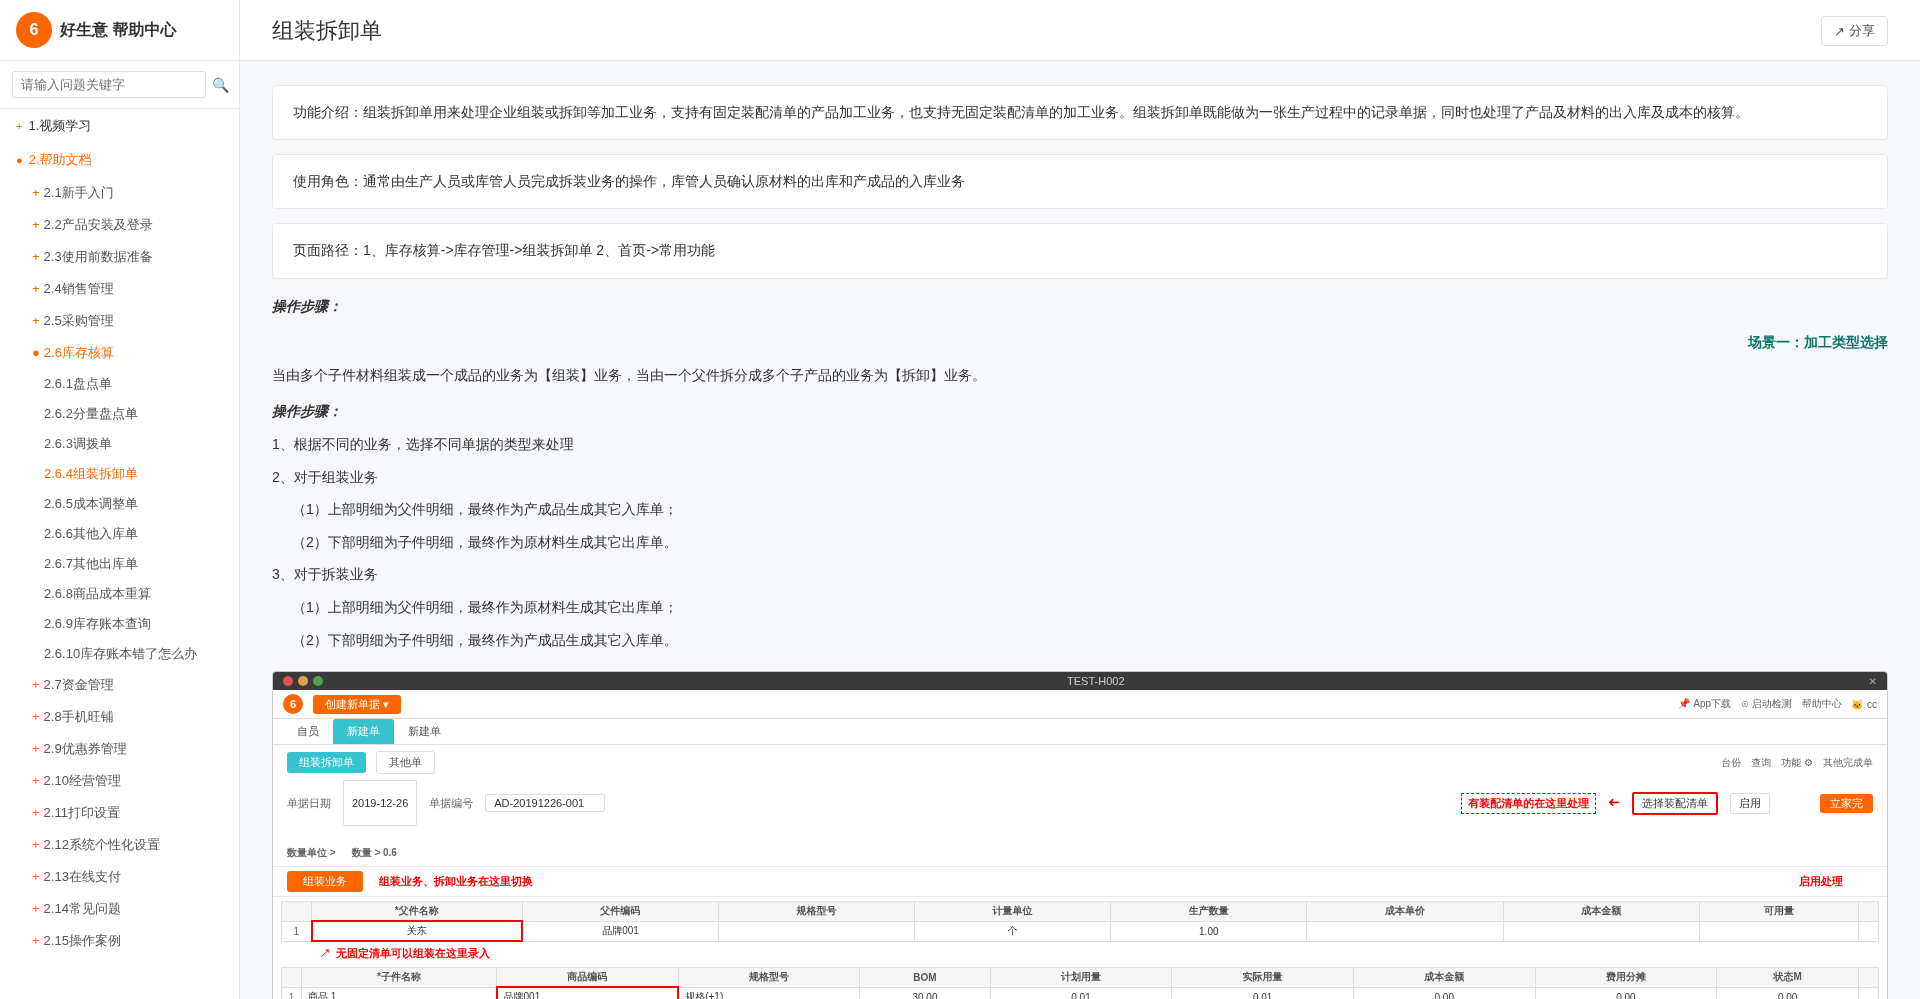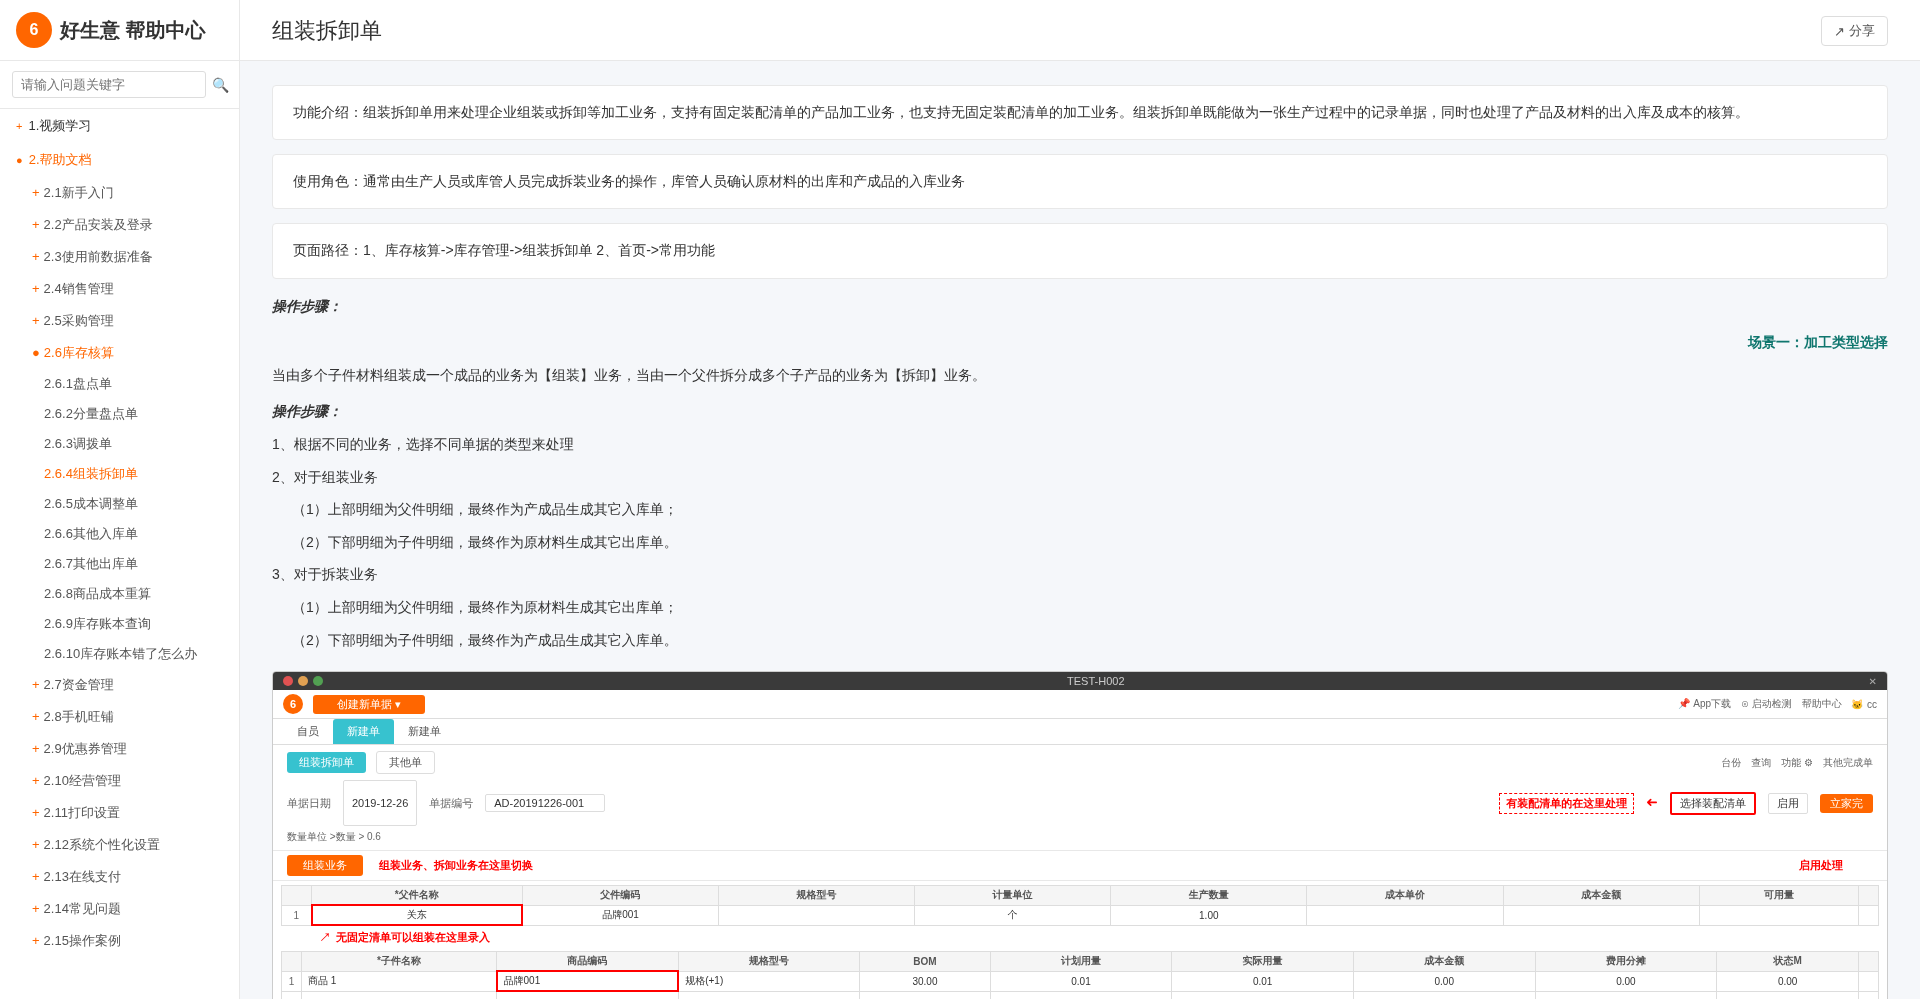--- a/index.html
+++ b/index.html
@@ -2,21 +2,21 @@
 <html><head>
   <meta charset="utf-8">
   <style>
     * { box-sizing: border-box; margin: 0; padding: 0; }
     body { font-family: "Microsoft YaHei", "PingFang SC", Arial, sans-serif; font-size: 14px; color: #333; background: #f5f5f5; display: flex; height: 100vh; overflow: hidden; }
 
     
     .sidebar { width: 240px; background: #fff; border-right: 1px solid #e8e8e8; display: flex; flex-direction: column; flex-shrink: 0; overflow-y: auto; }
     .sidebar-header { padding: 12px 16px; border-bottom: 1px solid #e8e8e8; display: flex; align-items: center; gap: 8px; }
     .logo-circle { width: 36px; height: 36px; background: #f60; border-radius: 50%; display: flex; align-items: center; justify-content: center; color: #fff; font-weight: bold; font-size: 16px; flex-shrink: 0; }
-    .logo-text { font-size: 20px; font-weight: bold; color: #333; }
+    .logo-text { font-size: 16px; font-weight: bold; color: #333; }
     .search-box { padding: 10px 12px; border-bottom: 1px solid #e8e8e8; display: flex; align-items: center; gap: 6px; }
     .search-input { flex: 1; border: 1px solid #ddd; border-radius: 3px; padding: 5px 8px; font-size: 13px; outline: none; color: #999; }
     .search-icon-btn { background: none; border: none; cursor: pointer; color: #999; font-size: 14px; }
     .nav-list { flex: 1; overflow-y: auto; }
     .nav-section-item { padding: 8px 16px; font-size: 13px; cursor: pointer; display: flex; align-items: center; gap: 6px; color: #333; }
     .nav-section-item .expand-icon { color: #f60; font-size: 11px; }
     .nav-section-item.active-parent { color: #f60; }
     .nav-sub-item { padding: 7px 16px 7px 32px; font-size: 13px; cursor: pointer; color: #555; }
     .nav-sub-sub-item { padding: 6px 16px 6px 44px; font-size: 13px; cursor: pointer; color: #555; }
     .nav-sub-sub-item.active { color: #f60; }
@@ -168,21 +168,21 @@
           <span style="background:#e05252; width:10px; height:10px; border-radius:50%; display:inline-block;"></span>
           <span style="background:#e0a052; width:10px; height:10px; border-radius:50%; display:inline-block;"></span>
           <span style="background:#52a052; width:10px; height:10px; border-radius:50%; display:inline-block;"></span>
         </div>
         <span>TEST-H002</span>
         <span style="color:#aaa; font-size:10px;">✕</span>
       </div>
 
       <div style="background:#fff; border-bottom:1px solid #ddd; padding:4px 10px; display:flex; align-items:center; gap:10px; font-size:11px;">
         <div style="background:#f60; border-radius:50%; width:20px; height:20px; color:#fff; display:flex; align-items:center; justify-content:center; font-weight:bold; font-size:11px;">6</div>
-        <span style="background:#f60; color:#fff; padding:2px 24px; border-radius:3px; font-size:11px; cursor:pointer;">创建新单据 ▾</span>
+        <span style="background:#f60; color:#fff; padding:2px 12px; border-radius:3px; font-size:11px; cursor:pointer;">创建新单据 ▾</span>
         <span style="flex:1;"></span>
         <span style="font-size:10px; color:#666;">📌 App下载</span>
         <span style="font-size:10px; color:#666;">⊙ 启动检测</span>
         <span style="font-size:10px; color:#666;">帮助中心</span>
         <span style="font-size:10px; color:#666;">🐱 cc</span>
       </div>
 
       <div style="background:#fff; border-bottom:1px solid #ddd; padding:0 10px; display:flex; align-items:center; gap:0; font-size:11px;">
         <span style="padding:5px 14px; cursor:pointer; color:#555;">自员</span>
         <span style="padding:5px 14px; background:#37c2cf; color:#fff; cursor:pointer; border-radius:3px 3px 0 0;">新建单</span>
@@ -206,23 +206,23 @@
           <span style="border:1px solid #ddd; padding:16px 8px; font-size:11px; border-radius:2px; background:#fff;">2019-12-26</span>
           <span style="font-size:11px; color:#666;">单据编号</span>
           <span style="border:1px solid #ddd; padding:2px 8px; font-size:11px; border-radius:2px; background:#fff; min-width:120px;">AD-20191226-001</span>
           <span style="flex:1;"></span>
 
           <span style="color:#f00; font-size:11px; font-weight:bold; border:1px dashed #f00; padding:2px 6px;">有装配清单的在这里处理</span>
 
           <span style="color:#f00; font-size:14px; transform:rotate(180deg); display:inline-block;">➜</span>
           <span style="border:2px solid #f00; padding:2px 8px; font-size:11px; border-radius:2px; cursor:pointer;">选择装配清单</span>
           <span style="border:1px solid #ddd; padding:2px 8px; font-size:11px; border-radius:2px; cursor:pointer;">启用</span>
-          <span style="background:#f60; color:#fff; padding:2px 10px; font-size:11px; border-radius:3px; cursor:pointer;">立家完</span>
-        </div>
-        <div style="display:flex; align-items:center; gap:0; margin-top:4px;">
+          <span style="background:#f60; color:#fff; padding:2px 10px; font-size:11px; border-radius:3px; cursor:pointer;margin-left:38px;">立家完</span>
+        </div>
+        <div style="display:flex; align-items:center; gap:16px; margin-top:20px;font-weight:bold;">
           <span style="font-size:10px; color:#666;">数量单位 &gt;</span>
           <span style="font-size:10px; color:#666;">数量 &gt; 0.6</span>
         </div>
       </div>
 
       <div style="background:#fff; padding:4px 14px; border-bottom:1px solid #e8e8e8; display:flex; align-items:center; gap:16px; position:relative;">
 
         <div style="background:#f60; color:#fff; padding:3px 16px; border-radius:3px; font-size:11px; cursor:pointer; display:flex; gap:10px;">
           <span>组装业务</span>
         </div>

